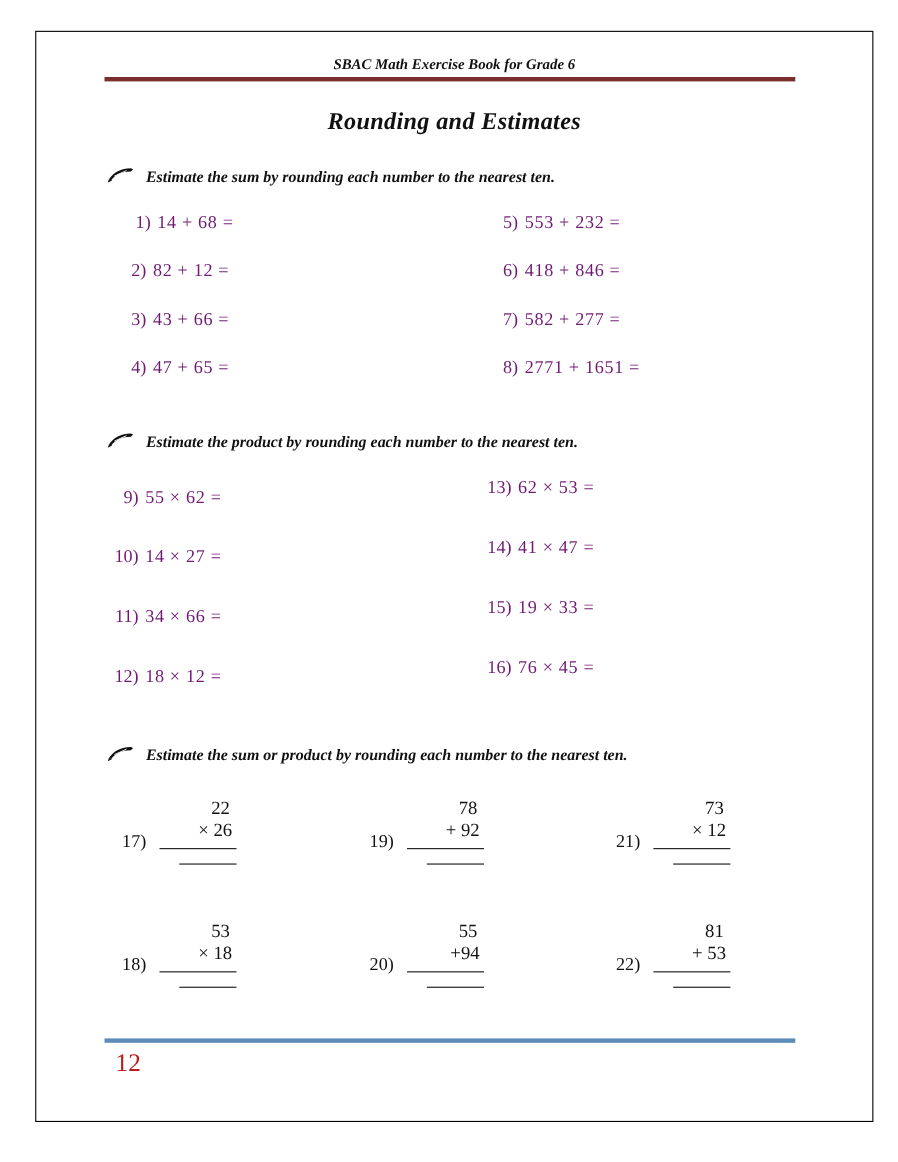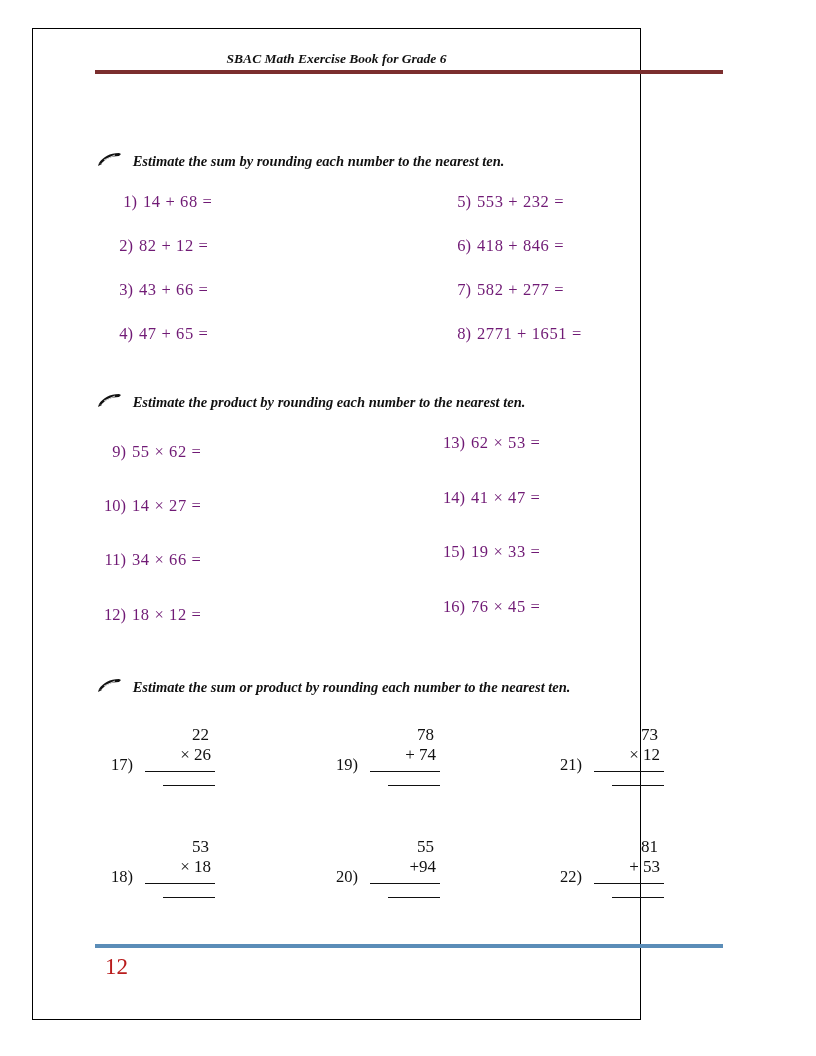--- a/index.html
+++ b/index.html
@@ -9,21 +9,21 @@
   body {
     width: 816px;
     height: 1056px;
     background: #ffffff;
     font-family: "Liberation Serif", serif;
   }
   .page {
     position: absolute;
     left: 32px;
     top: 28px;
-    width: 609px;
+    width: 762px;
     height: 992px;
     border: 1px solid #000000;
     box-sizing: border-box;
     background: #ffffff;
   }
   .inner {
     position: absolute;
     left: 0;
     top: 0;
     right: 0;
@@ -154,20 +154,21 @@
   }
 </style>
 </head>
 <body>
 
 <div class="page">
   <div class="inner">
 
     <div class="header-title">SBAC Math Exercise Book for Grade 6</div>
     <div class="header-rule"></div>
+    <div class="page-title">Rounding and Estimates</div>
 
     <div class="instruction" style="top:122px;">
       <span class="pencil-icon">
         <svg width="26" height="16" viewBox="0 0 26 16">
           <path d="M2 12 C6 6, 13 2, 22 2 L24 3 L22 5 C14 5, 8 8, 4 13 Z" fill="#111111"></path>
           <path d="M2 12 L1 15 L5 13 Z" fill="#111111"></path>
           <path d="M7 9 L18 4" stroke="#ffffff" stroke-width="0.8" fill="none"></path>
         </svg>
       </span>
       <span class="instr-text">Estimate the sum by rounding each number to the nearest ten.</span>
@@ -262,21 +263,21 @@
         <div class="vtop">53</div>
         <div class="vbottom">× 18</div>
         <div class="vanswer"></div>
       </div>
     </div>
 
     <div class="vprob" style="left:303px; top:696px;">
       <span class="vnum-label">19)</span>
       <div class="vstack">
         <div class="vtop">78</div>
-        <div class="vbottom">+ 74</div>
+        <div class="vbottom">+ 92</div>
         <div class="vanswer"></div>
       </div>
     </div>
 
     <div class="vprob" style="left:303px; top:808px;">
       <span class="vnum-label">20)</span>
       <div class="vstack">
         <div class="vtop">55</div>
         <div class="vbottom">+94</div>
         <div class="vanswer"></div>

